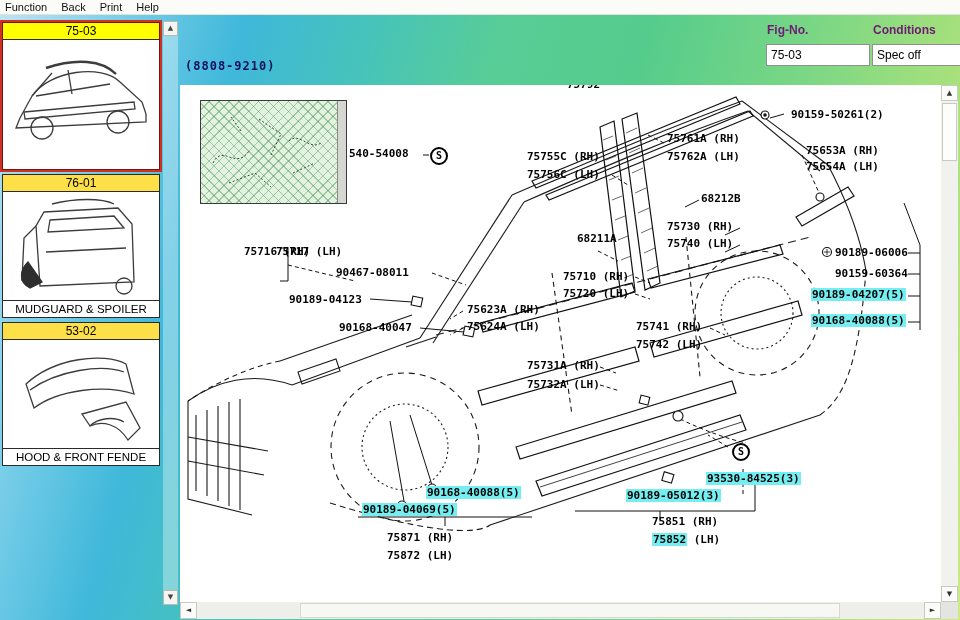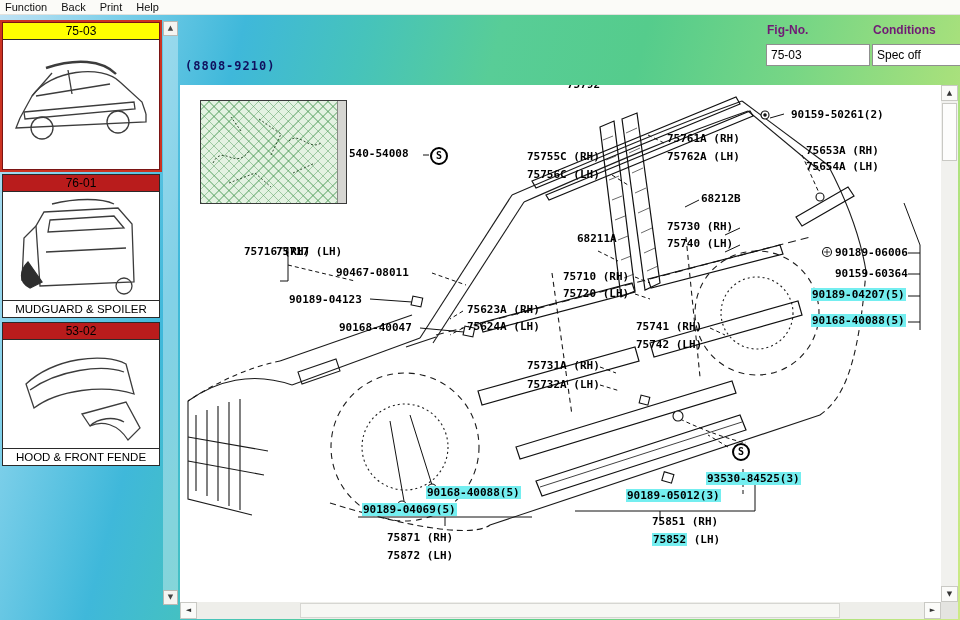--- a/index.html
+++ b/index.html
@@ -11,21 +11,21 @@
            padding-left:5px;font-size:11px;color:#111;z-index:9;box-sizing:border-box;}
   .menubar span{cursor:default;}
   
   .bg{position:absolute;top:15px;left:0;width:960px;height:605px;
       background:linear-gradient(105deg,#bfe2f4 0%,#7fd0ea 10%,#3fb8da 22%,#46c3bb 33%,
                  #58cd97 45%,#55cc8c 58%,#77d685 72%,#a6e07c 86%,#cdea86 100%);}
   
   .sidebar{position:absolute;left:2px;top:21px;width:160px;height:584px;}
   .panel{position:absolute;left:0;width:156px;background:#fff;border:1px solid #2a2a2a;}
   .panel .phead{height:16px;line-height:16px;text-align:center;font-size:12px;color:#000;
-                border-bottom:1px solid #2a2a2a;background:#b91c1c;}
+                border-bottom:1px solid #2a2a2a;background:#fde047;}
   .panel .pcap{height:16px;line-height:16px;text-align:center;font-size:11.5px;color:#000;
                border-top:1px solid #2a2a2a;background:#fff;white-space:nowrap;overflow:hidden;}
   .panel .pthumb{height:calc(100% - 34px);display:flex;align-items:center;justify-content:center;overflow:hidden;}
   .panel.sel{border:1px solid #7a1414;outline:2px solid #cc3322;}
   .panel.sel .phead,.panel.sel .pcap{background:#ffff00;}
   .p1{top:1px;height:146px;}
   .p2{top:153px;height:142px;}
   .p3{top:301px;height:142px;}
   
   .sscroll{position:absolute;left:163px;top:21px;width:15px;height:584px;background:rgba(255,255,255,.35);}

